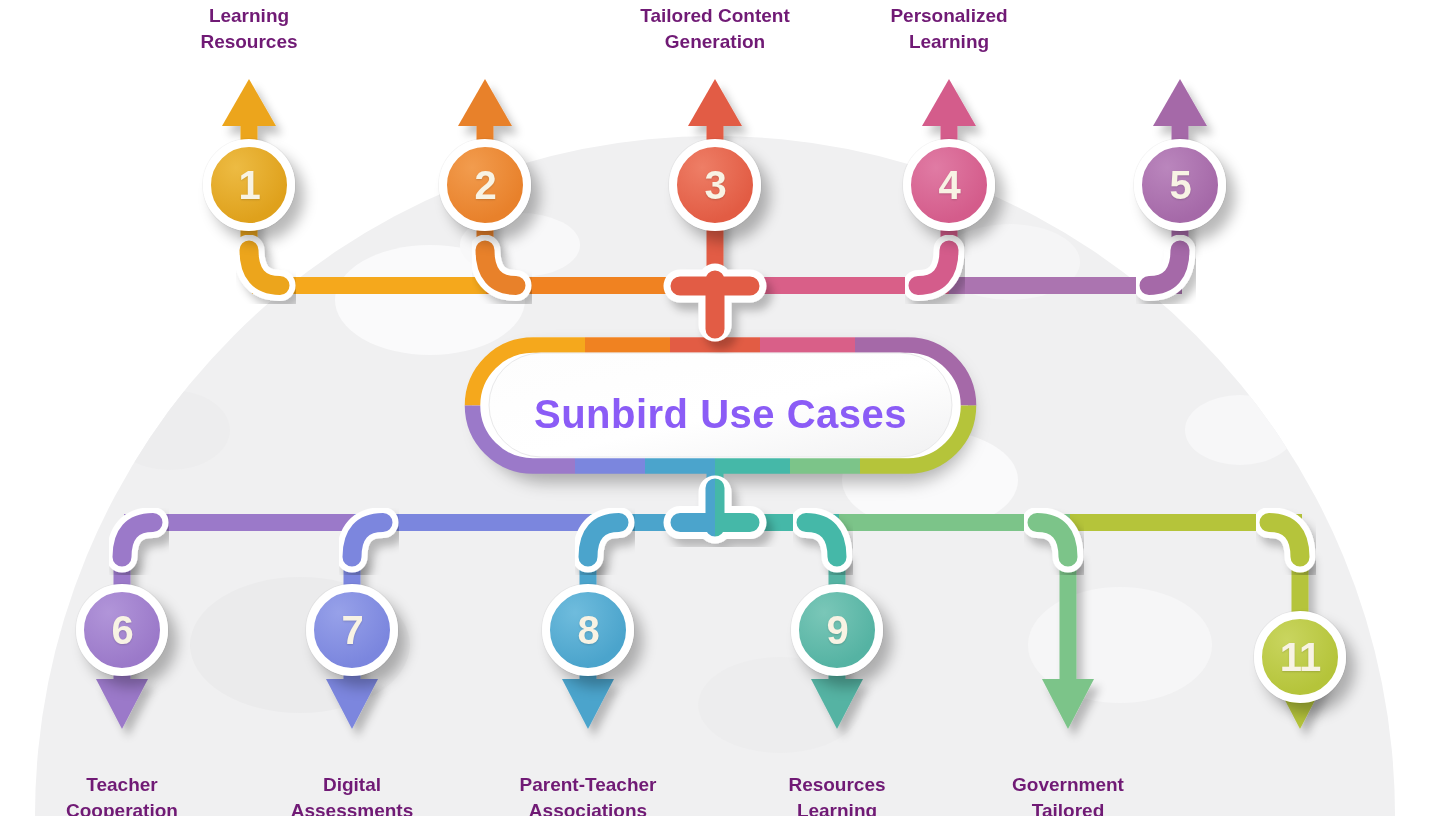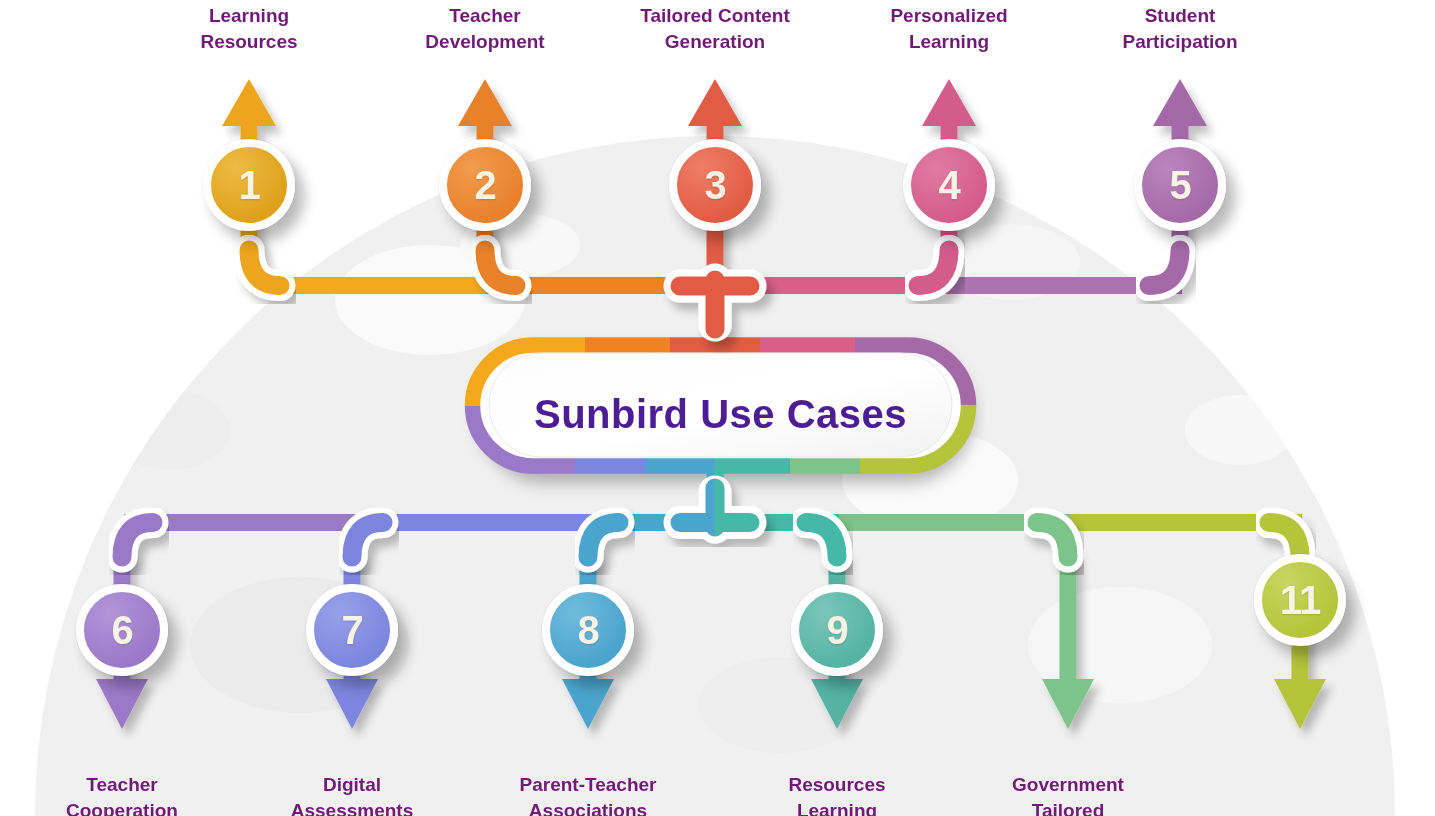--- a/index.html
+++ b/index.html
@@ -25,21 +25,21 @@
   .label{
     position:absolute;transform:translateX(-50%);width:175px;text-align:center;
     font-size:19px;line-height:26px;font-weight:bold;color:#701a75;z-index:6;
   }
   .label-top{top:3px;}
   .label-bottom{top:772px;width:165px;}
   
   .title{
     position:absolute;left:489px;top:353px;width:463px;height:122px;
     display:flex;align-items:center;justify-content:center;
-    font-size:40px;font-weight:bold;color:#4c1d95;letter-spacing:.5px;z-index:6;
+    font-size:40px;font-weight:bold;color:#8b5cf6;letter-spacing:.5px;z-index:6;
   }
   
   .i1{--b:#DFA11C;--l:#EDBB43;}
   .i2{--b:#E8812B;--l:#F29C4E;}
   .i3{--b:#E25C44;--l:#EE7E66;}
   .i4{--b:#D45C8B;--l:#E07BA4;}
   .i5{--b:#A569A8;--l:#BA86BD;}
   .i6{--b:#9B79C9;--l:#B195D9;}
   .i7{--b:#7B86DE;--l:#97A1E9;}
   .i8{--b:#4BA4CC;--l:#6FBCDD;}
@@ -256,29 +256,27 @@
     </div>
   <div class="node i7" style="left:352px;top:630px">
       <span class="num">7</span>
     </div>
   <div class="node i8" style="left:588px;top:630px">
       <span class="num">8</span>
     </div>
   <div class="node i9" style="left:837px;top:630px">
       <span class="num">9</span>
     </div>
-  <div class="node i11" style="left:1300px;top:600px">
+  <div class="node i11" style="left:1300px;top:657px">
       <span class="num">11</span>
     </div>
 
   <div class="label label-top" style="left:249px">Learning Resources</div>
-  <div class="label label-top" style="left:485px">Teacher Development</div>
   <div class="label label-top" style="left:949px">Personalized Learning</div>
   <div class="label label-top" style="left:715px">Tailored Content Generation</div>
-  <div class="label label-top" style="left:1180px">Student Participation</div>
   <div class="label label-bottom" style="left:122px">Teacher Cooperation</div>
   <div class="label label-bottom" style="left:352px">Digital Assessments</div>
   <div class="label label-bottom" style="left:588px">Parent-Teacher Associations</div>
   <div class="label label-bottom" style="left:837px">Resources Learning</div>
   <div class="label label-bottom" style="left:1068px">Government Tailored</div>
 
   <div class="title">Sunbird Use Cases</div>
 
 </div>
 

